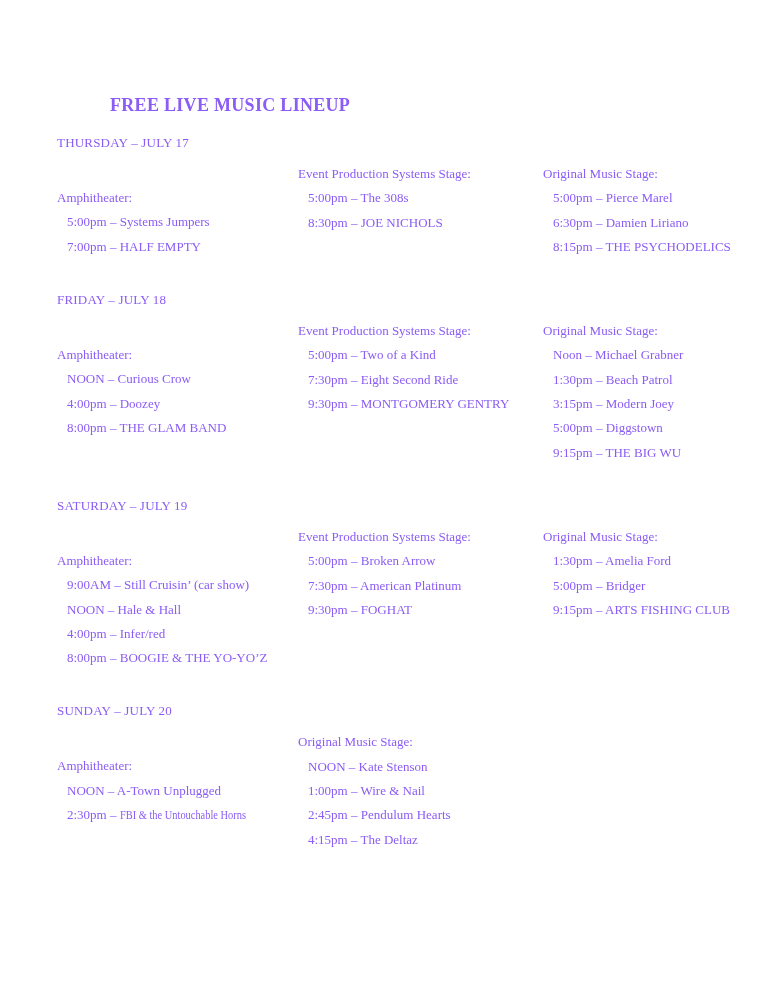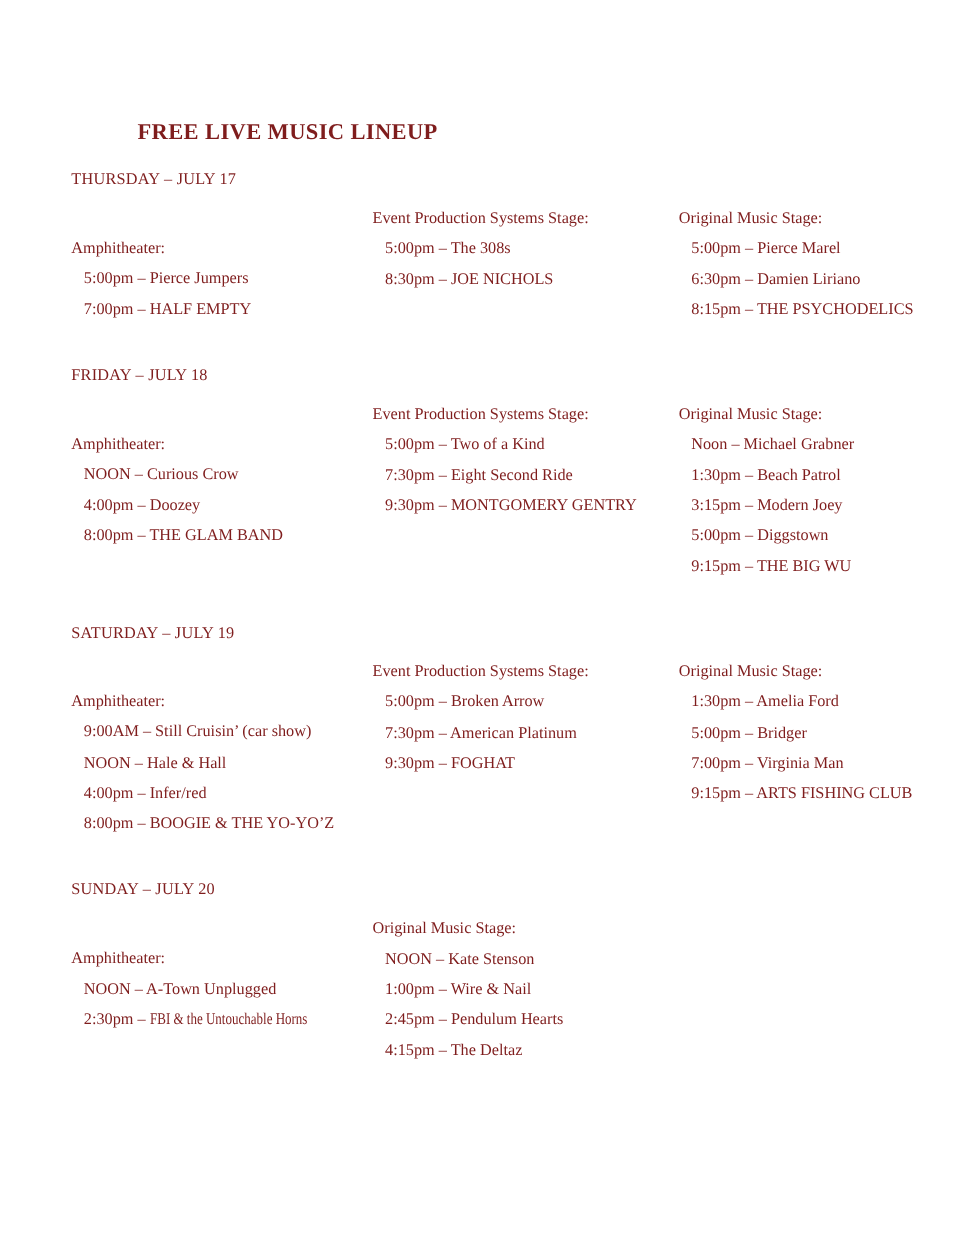--- a/index.html
+++ b/index.html
@@ -4,21 +4,21 @@
 <style>
   html, body { margin: 0; padding: 0; background: #ffffff; }
   .page {
     position: relative;
     width: 768px;
     height: 994px;
     background: #ffffff;
     box-sizing: border-box;
     padding: 95px 0 0 57px;
     font-family: "Liberation Serif", "DejaVu Serif", serif;
-    color: #7f1d1d;
+    color: #8b5cf6;
     overflow: hidden;
   }
   .title {
     font-size: 18px;
     font-weight: bold;
     letter-spacing: 0.3px;
     margin-left: 53px;
     line-height: 21px;
   }
   .day-section { margin-top: 29px; }
@@ -47,21 +47,21 @@
 <body>
 
 <div class="page">
   <div class="title">FREE LIVE MUSIC LINEUP</div>
   <div id="days">
       <section class="day-section first">
         <div class="day-heading">THURSDAY – JULY 17</div>
         <div class="stages">
           <div class="stage col0">
             <div class="stage-name">Amphitheater:</div>
-            <div class="slot"><span class="time">5:00pm</span><span class="sep"> – </span><span class="artist">Pierce Jumpers</span></div>
+            <div class="slot"><span class="time">5:00pm</span><span class="sep"> – </span><span class="artist">Systems Jumpers</span></div>
             <div class="slot"><span class="time">7:00pm</span><span class="sep"> – </span><span class="artist">HALF EMPTY</span></div>
           </div>
           <div class="stage col1">
             <div class="stage-name">Event Production Systems Stage:</div>
             <div class="slot"><span class="time">5:00pm</span><span class="sep"> – </span><span class="artist">The 308s</span></div>
             <div class="slot bold"><span class="time">8:30pm</span><span class="sep"> – </span><span class="artist">JOE NICHOLS</span></div>
           </div>
           <div class="stage col2">
             <div class="stage-name">Original Music Stage:</div>
             <div class="slot"><span class="time">5:00pm</span><span class="sep"> – </span><span class="artist">Pierce Marel</span></div>
@@ -108,21 +108,20 @@
           <div class="stage col1">
             <div class="stage-name">Event Production Systems Stage:</div>
             <div class="slot"><span class="time">5:00pm</span><span class="sep"> – </span><span class="artist">Broken Arrow</span></div>
             <div class="slot"><span class="time">7:30pm</span><span class="sep"> – </span><span class="artist">American Platinum</span></div>
             <div class="slot bold"><span class="time">9:30pm</span><span class="sep"> – </span><span class="artist">FOGHAT</span></div>
           </div>
           <div class="stage col2">
             <div class="stage-name">Original Music Stage:</div>
             <div class="slot"><span class="time">1:30pm</span><span class="sep"> – </span><span class="artist">Amelia Ford</span></div>
             <div class="slot"><span class="time">5:00pm</span><span class="sep"> – </span><span class="artist">Bridger</span></div>
-            <div class="slot"><span class="time">7:00pm</span><span class="sep"> – </span><span class="artist">Virginia Man</span></div>
             <div class="slot"><span class="time">9:15pm</span><span class="sep"> – </span><span class="artist">ARTS FISHING CLUB</span></div>
           </div>
         </div>
       </section>
       <section class="day-section">
         <div class="day-heading">SUNDAY – JULY 20</div>
         <div class="stages">
           <div class="stage col0">
             <div class="stage-name">Amphitheater:</div>
             <div class="slot"><span class="time">NOON</span><span class="sep"> – </span><span class="artist">A-Town Unplugged</span></div>

